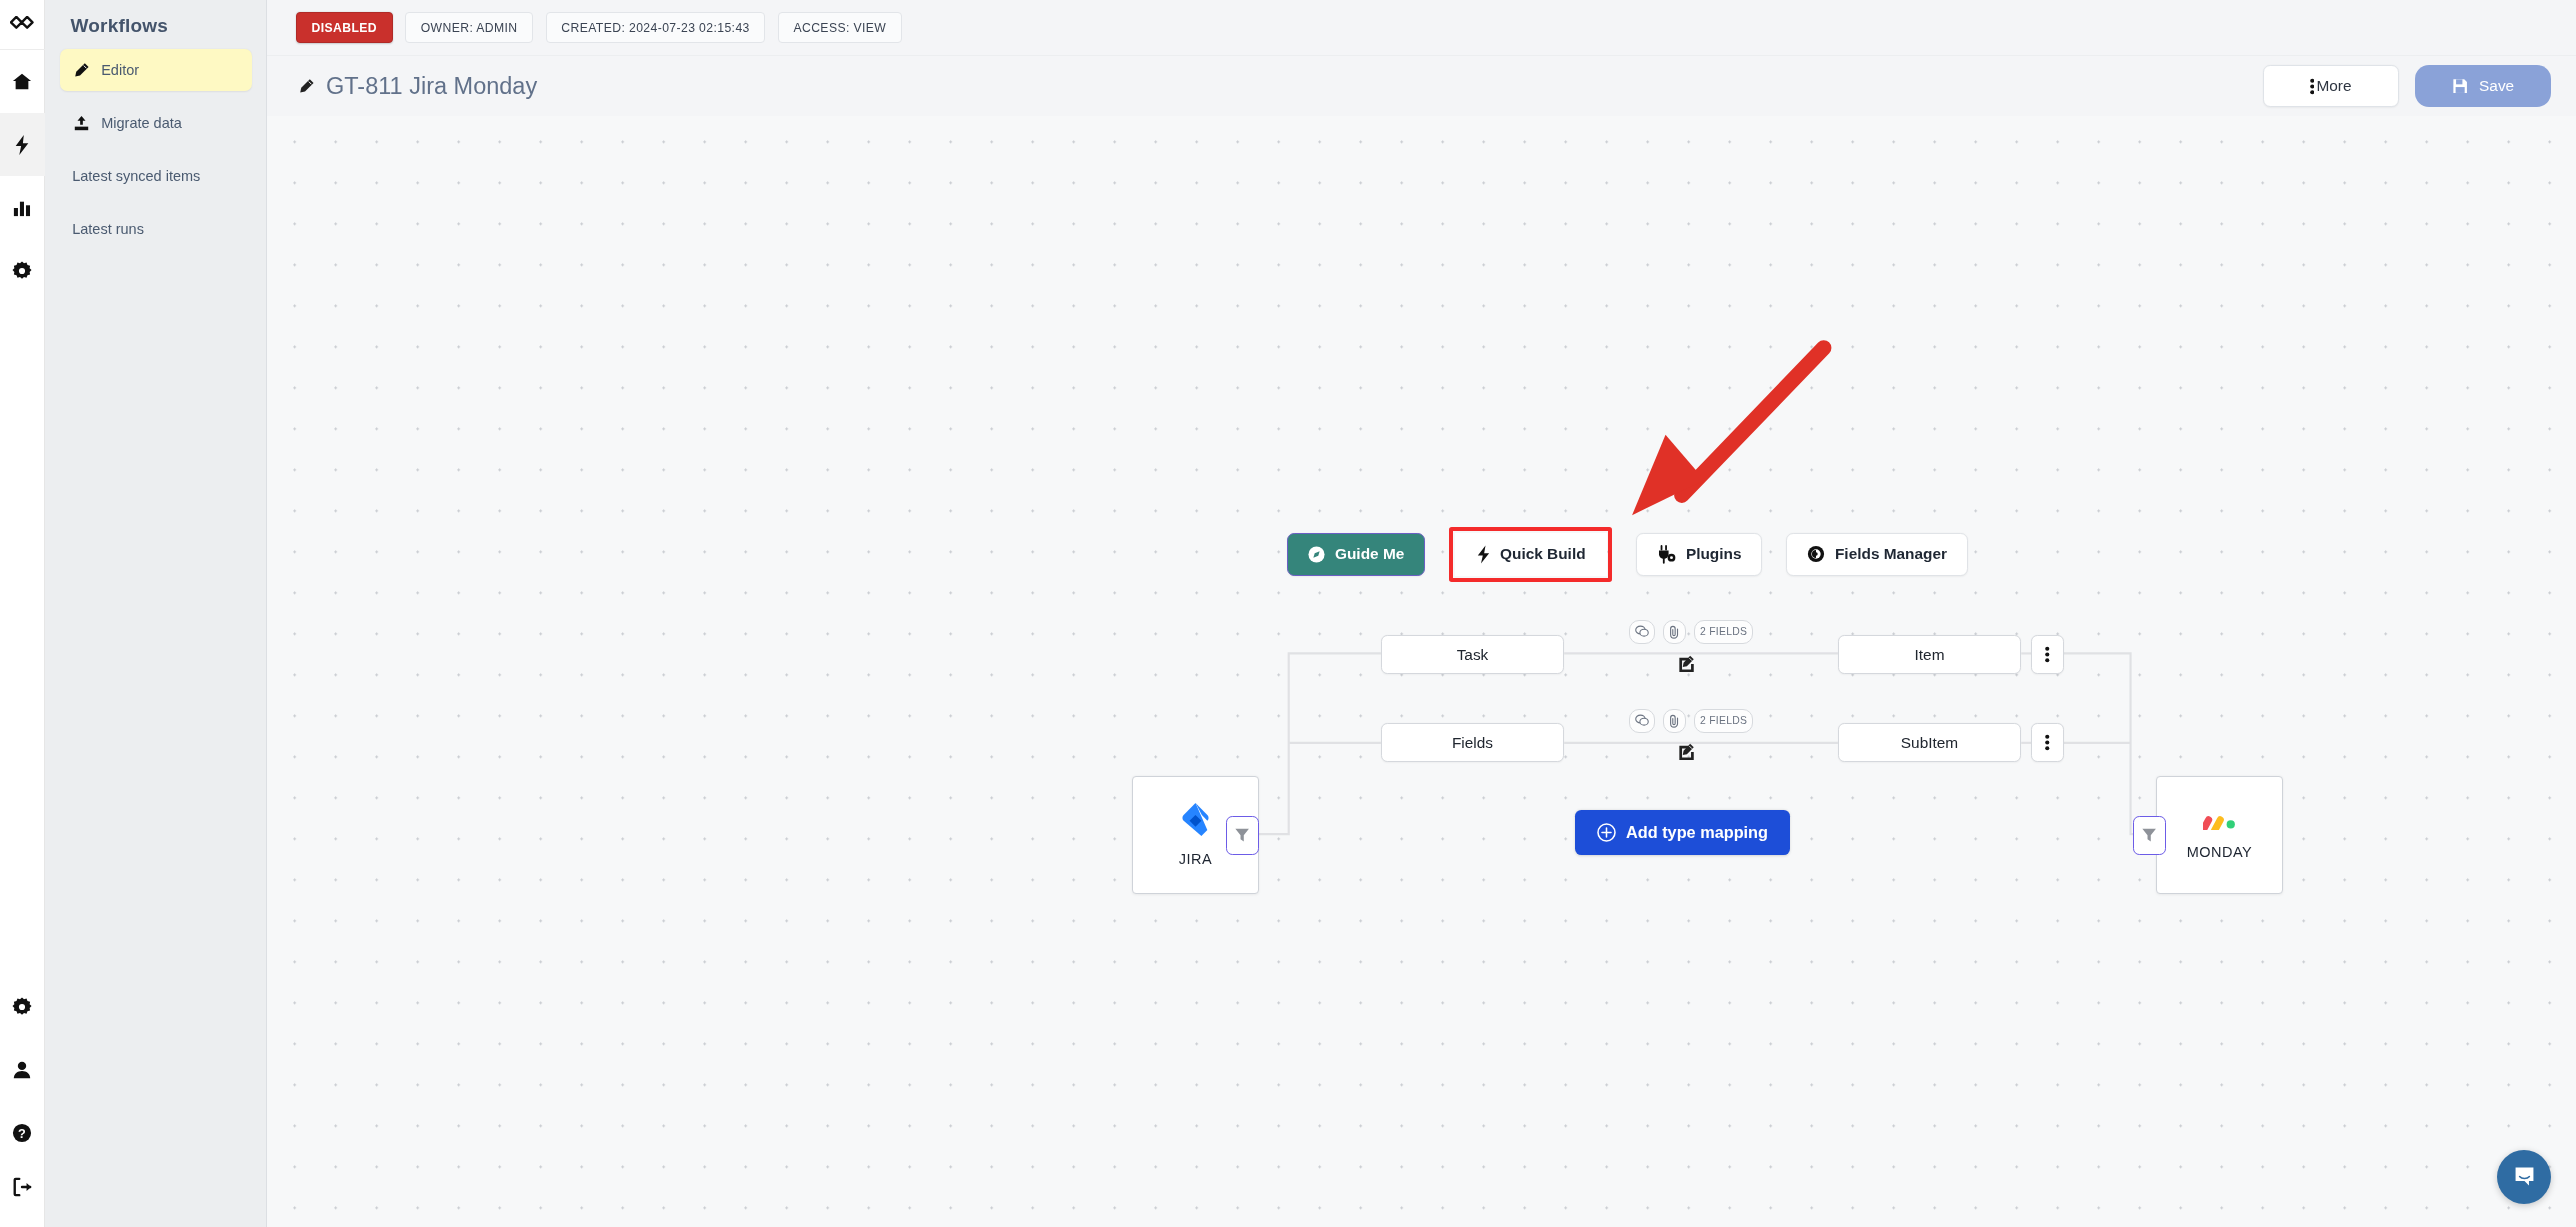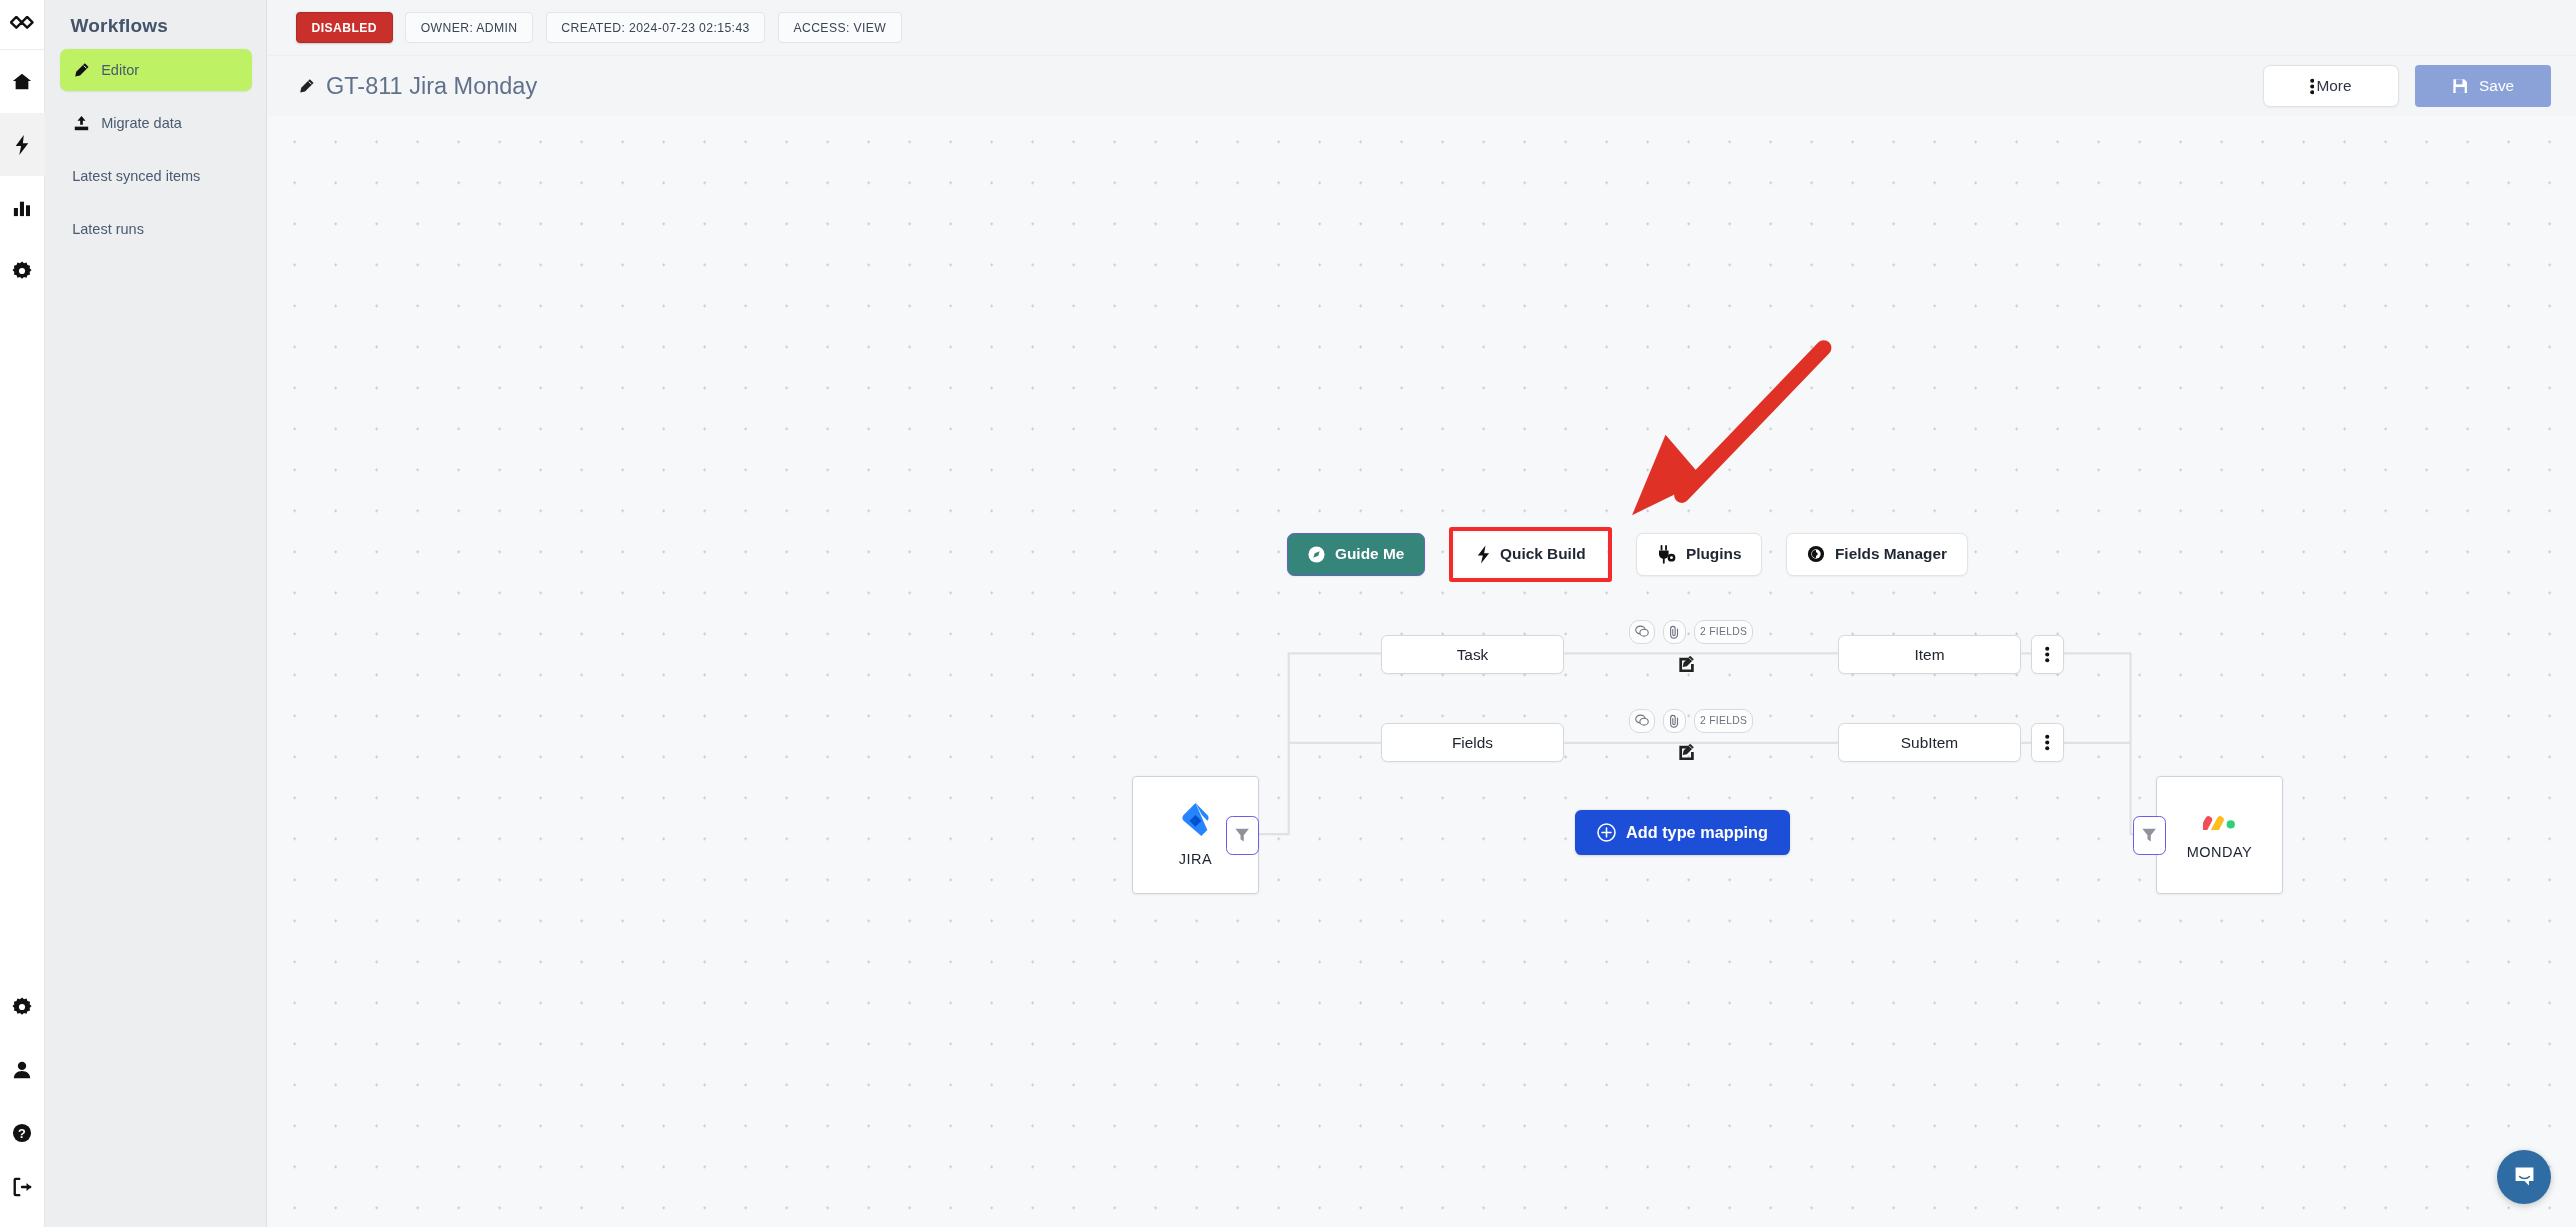--- a/index.html
+++ b/index.html
@@ -44,21 +44,21 @@
   .sidebar-title {
     font-size: 19px; color: #44546b; font-weight: 600;
     padding: 14.5px 11px 12.7px 11px; letter-spacing: 0.2px;
   }
   .side-item {
     display: flex; align-items: center; gap: 11px;
     height: 42px; padding: 0 12.7px; margin-bottom: 11px;
     border-radius: 7.2px; cursor: pointer;
     font-size: 14.5px; color: #4a5a70;
   }
-  .side-item.active { background: #bef264; box-shadow: 0 0.9px 1.8px rgba(0,0,0,.07); }
+  .side-item.active { background: #fef9c3; box-shadow: 0 0.9px 1.8px rgba(0,0,0,.07); }
   .side-item .ico { width: 18px; display: flex; justify-content: center; }
 
   
   .main { flex: 1 1 auto; height: 1227px; display: flex; flex-direction: column; position: relative; }
   .topbar {
     height: 56px; background: #f4f5f7;
     display: flex; align-items: center; gap: 12.7px;
     padding: 0 0 0 29px;
     border-bottom: 0.9px solid #eceef0;
   }
@@ -82,21 +82,21 @@
   .title-actions { margin-left: auto; display: flex; align-items: center; gap: 16.3px; }
   .btn-more {
     height: 42px; min-width: 136px; padding: 0 20px;
     background: #fff; border: 0.9px solid #dfe3e8; border-radius: 7.2px;
     display: flex; align-items: center; justify-content: center; gap: 2px;
     font-size: 15.4px; color: #2d3440; cursor: pointer;
     box-shadow: 0 0.9px 1.8px rgba(0,0,0,.05);
   }
   .btn-save {
     height: 42px; min-width: 136px; padding: 0 23.5px;
-    background: #8aa2d8; border: none; border-radius: 4px;
+    background: #8aa2d8; border: none; border-radius: 14px;
     display: flex; align-items: center; justify-content: center; gap: 11px;
     font-size: 15.4px; color: #ffffff; cursor: pointer;
   }
 
   
   .canvas {
     flex: 1 1 auto; position: relative; background: #f7f8f9;
     background-image: radial-gradient(circle, #c9ccd1 1px, transparent 1.1px);
     background-size: 41px 41px;
     background-position: 7.2px 5.4px;

